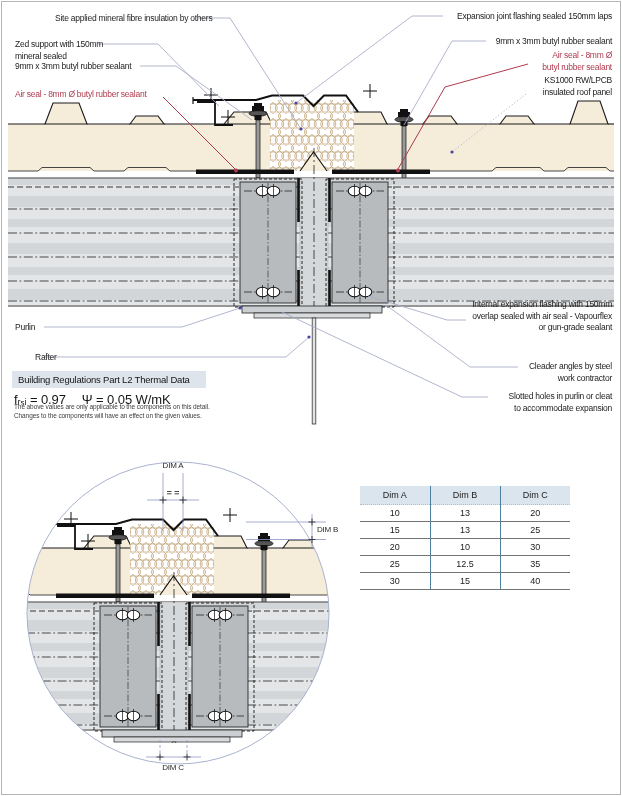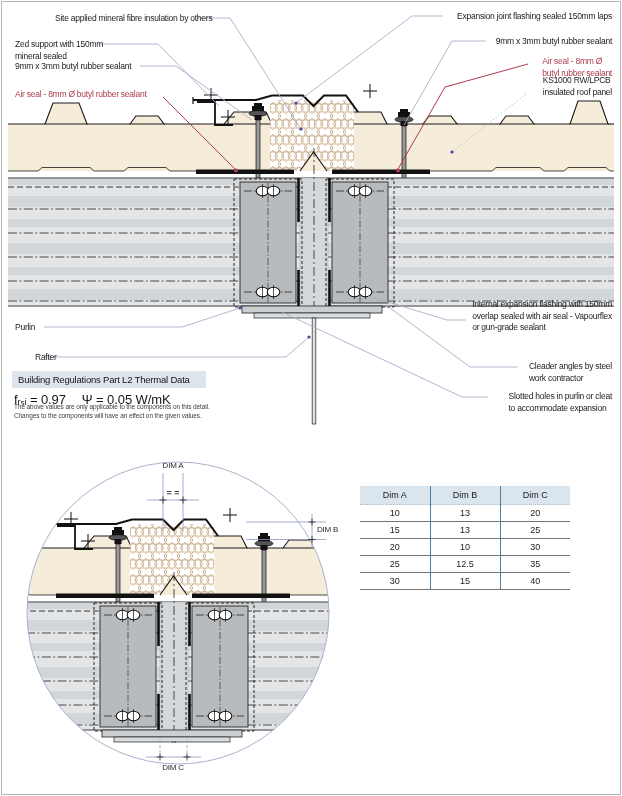--- a/index.html
+++ b/index.html
@@ -1,20 +1,20 @@
 <!DOCTYPE html>
 <html><head>
 <meta charset="utf-8">
 <style>
   html,body{margin:0;padding:0;background:#fff;}
   body{width:622px;height:796px;position:relative;font-family:"Liberation Sans",sans-serif;overflow:hidden;}
   .frame{position:absolute;inset:1px;border:1px solid #b3b7b3;pointer-events:none;}
   svg.overlay{position:absolute;left:0;top:0;}
   .lbl{position:absolute;font-size:8.5px;line-height:11.5px;letter-spacing:-0.25px;color:#1c1c1c;white-space:pre-line;}
-  .rt{text-align:left;}
+  .rt{text-align:right;}
   .red{color:#ae3b4e;}
   .dim{position:absolute;font-size:8px;color:#2a2a2a;letter-spacing:-0.2px;}
   .ctr{text-align:center;}
   
   .thermal-hd{position:absolute;left:12px;top:371px;width:194px;height:17px;background:#dde4ec;
       font-size:9.5px;line-height:17px;padding-left:6px;color:#141414;letter-spacing:-0.2px;box-sizing:border-box;}
   .thermal-vals{position:absolute;left:14px;top:390px;font-size:13px;color:#161616;letter-spacing:-0.1px;}
   .thermal-vals .psi{margin-left:16px;}
   .thermal-note{position:absolute;left:14px;top:403px;font-size:6.5px;line-height:8.5px;color:#3d3d3d;white-space:pre-line;letter-spacing:-0.1px;}
   
@@ -239,21 +239,21 @@
 <div class="lbl" style="left:15px;top:13px;margin-left:40px;">Site applied mineral fibre insulation by others</div>
 <div class="lbl" style="left:15px;top:39px;">Zed support with 150mm
 mineral sealed</div>
 <div class="lbl" style="left:15px;top:61px;">9mm x 3mm butyl rubber sealant</div>
 <div class="lbl red" style="left:15px;top:89px;">Air seal - 8mm Ø butyl rubber sealant</div>
 <div class="lbl" style="left:15px;top:322px;">Purlin</div>
 <div class="lbl" style="left:15px;top:352px;padding-left:20px;">Rafter</div>
 
 <div class="lbl rt" style="right:10px;top:11px;">Expansion joint flashing sealed 150mm laps</div>
 <div class="lbl rt" style="right:10px;top:36px;">9mm x 3mm butyl rubber sealant</div>
-<div class="lbl rt red" style="right:10px;top:56px;">Air seal - 8mm Ø
+<div class="lbl rt red" style="right:10px;top:50px;">Air seal - 8mm Ø
 butyl rubber sealant</div>
 <div class="lbl rt" style="right:10px;top:75px;">KS1000 RW/LPCB
 insulated roof panel</div>
 <div class="lbl rt" style="right:10px;top:299px;">Internal expansion flashing with 150mm
 overlap sealed with air seal - Vapourflex
 or gun-grade sealant</div>
 <div class="lbl rt" style="right:10px;top:361px;">Cleader angles by steel
 work contractor</div>
 <div class="lbl rt" style="right:10px;top:391px;">Slotted holes in purlin or cleat
 to accommodate expansion</div>

